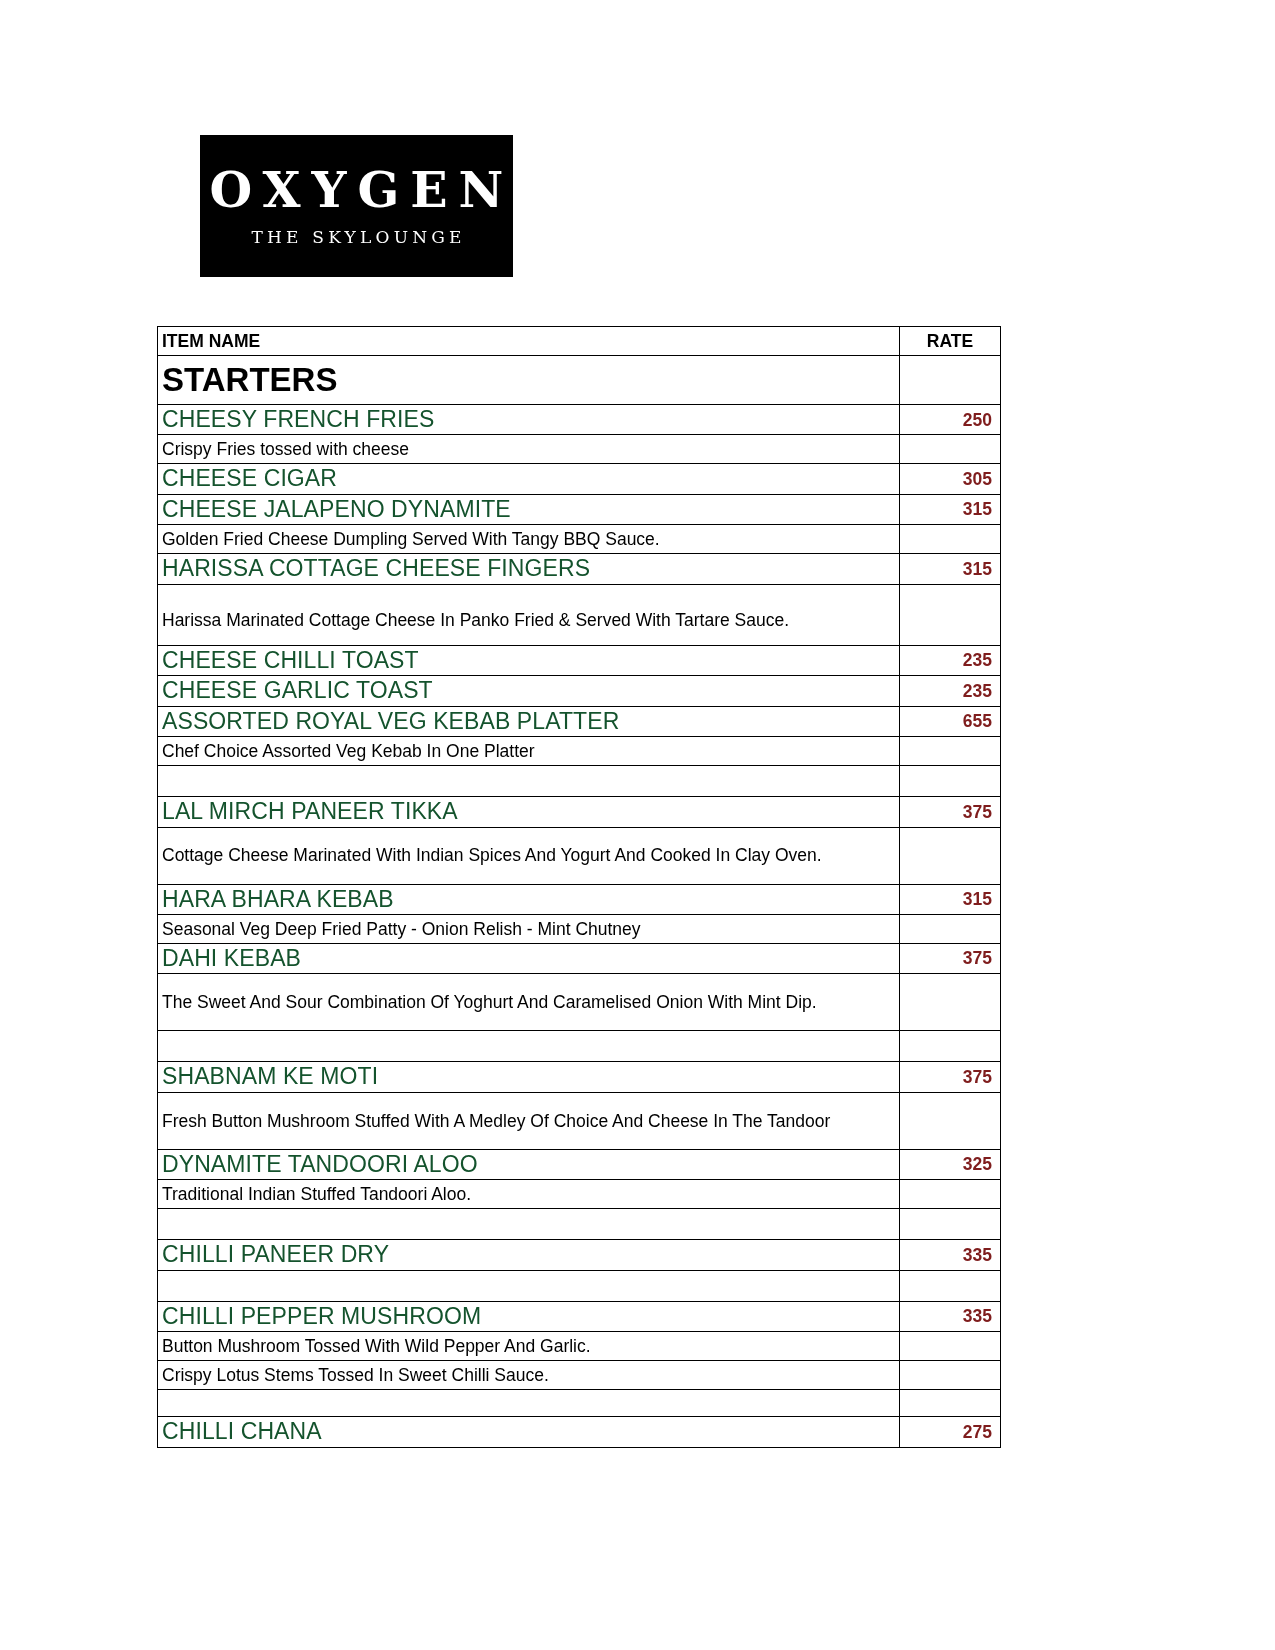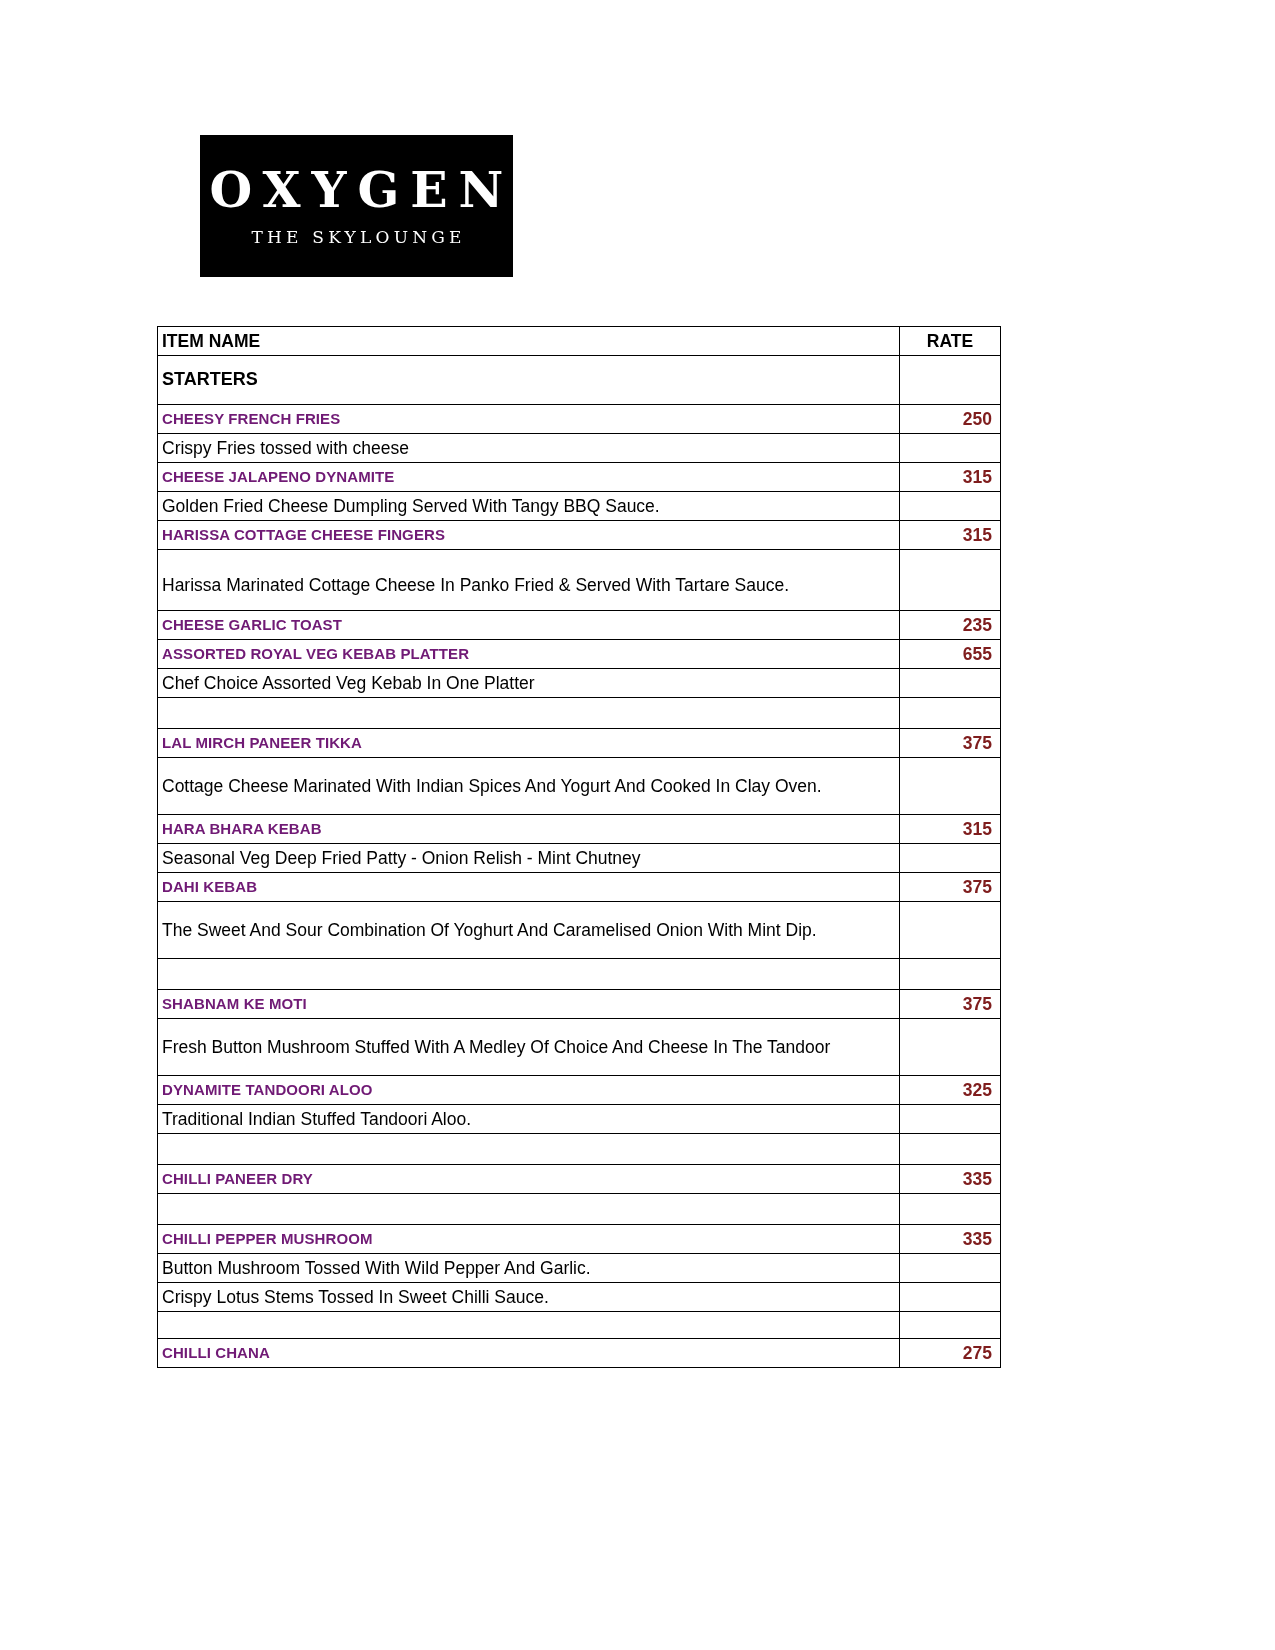--- a/index.html
+++ b/index.html
@@ -89,31 +89,31 @@
     font-size: 17.5px;
     height: 28px;
   }
   tr.header-row td.rate-cell {
     text-align: center;
   }
 
   
   tr.section-row td {
     font-weight: bold;
-    font-size: 18px;
+    font-size: 33px;
     height: 44px;
     padding-top: 2px;
     padding-bottom: 2px;
   }
 
   
   tr.item-row td.name-cell {
-    color: #701a75;
-    font-weight: bold;
-    font-size: 15px;
+    color: #14532d;
+    font-weight: normal;
+    font-size: 23px;
     height: 28px;
     letter-spacing: 0.1px;
   }
   tr.item-row td.rate-cell {
     color: #7f1d1d;
     font-weight: bold;
     font-size: 17.5px;
     text-align: right;
     padding-right: 8px;
   }
@@ -173,34 +173,42 @@
         </tr>
       <tr class="item-row">
             <td class="name-cell">CHEESY FRENCH FRIES</td>
             <td class="rate-cell">250</td>
           </tr>
           <tr class="desc-row">
             <td class="name-cell">Crispy Fries tossed with cheese</td>
             <td class="rate-cell"></td>
           </tr>
           <tr class="item-row">
+            <td class="name-cell">CHEESE CIGAR</td>
+            <td class="rate-cell">305</td>
+          </tr>
+          <tr class="item-row">
             <td class="name-cell">CHEESE JALAPENO DYNAMITE</td>
             <td class="rate-cell">315</td>
           </tr>
           <tr class="desc-row">
             <td class="name-cell">Golden Fried Cheese Dumpling Served With Tangy BBQ Sauce.</td>
             <td class="rate-cell"></td>
           </tr>
           <tr class="item-row">
             <td class="name-cell">HARISSA COTTAGE CHEESE FINGERS</td>
             <td class="rate-cell">315</td>
           </tr>
           <tr class="desc-row pad">
             <td class="name-cell">Harissa Marinated Cottage Cheese In Panko Fried &amp; Served With Tartare Sauce.</td>
             <td class="rate-cell"></td>
+          </tr>
+          <tr class="item-row">
+            <td class="name-cell">CHEESE CHILLI TOAST</td>
+            <td class="rate-cell">235</td>
           </tr>
           <tr class="item-row">
             <td class="name-cell">CHEESE GARLIC TOAST</td>
             <td class="rate-cell">235</td>
           </tr>
           <tr class="item-row">
             <td class="name-cell">ASSORTED ROYAL VEG KEBAB PLATTER</td>
             <td class="rate-cell">655</td>
           </tr>
           <tr class="desc-row">

